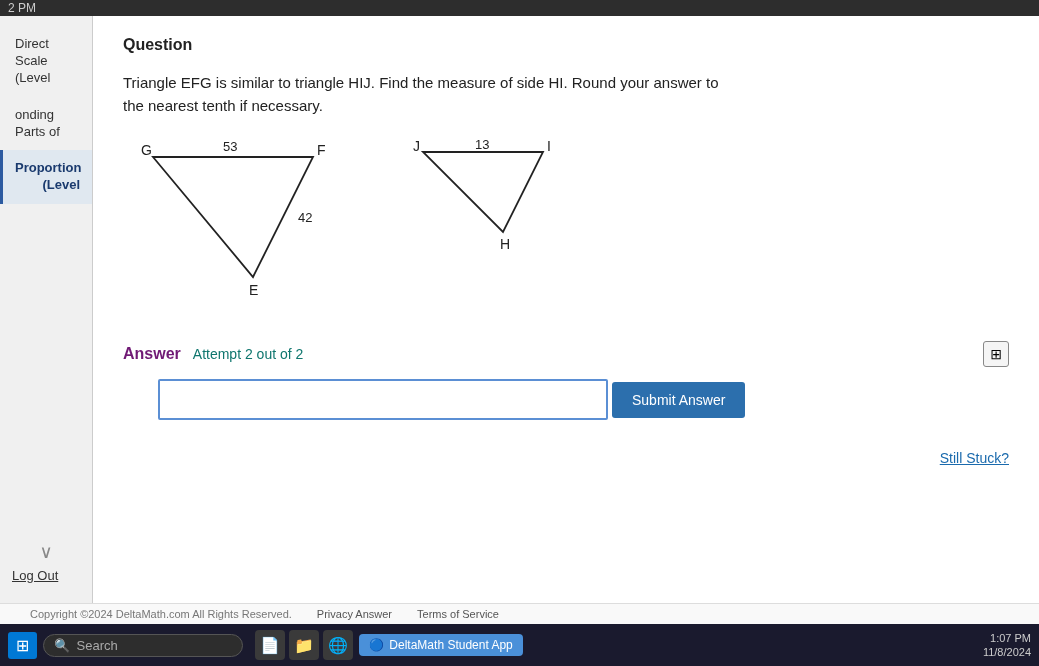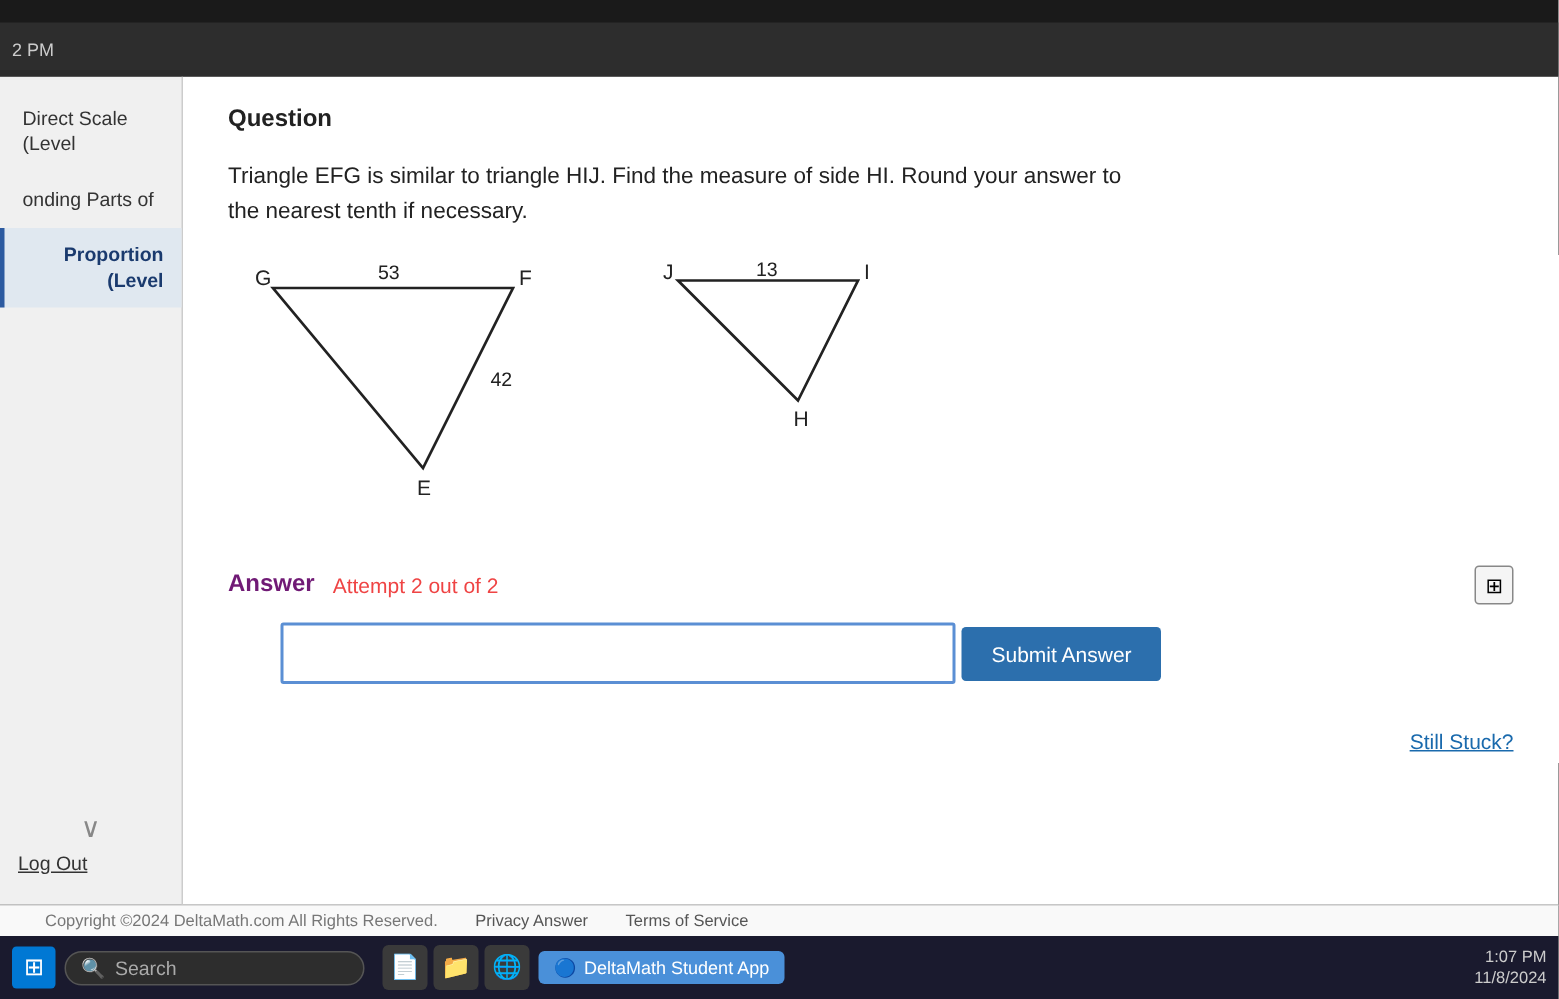--- a/index.html
+++ b/index.html
@@ -12,35 +12,34 @@
       display: flex;
       flex-direction: column;
     }
 
     
     .top-bar {
       background: #2d2d2d;
       color: #ccc;
       font-size: 12px;
       padding: 2px 8px;
-      height: 36px;
-      display: flex;
-      align-items: center;
-      margin-top: 15px;
+      height: 16px;
+      display: flex;
+      align-items: center;
     }
 
     .main-area {
       display: flex;
       flex: 1;
       overflow: hidden;
     }
 
     
     .sidebar {
-      width: 122px;
+      width: 93px;
       background: #f0f0f0;
       border-right: 1px solid #ccc;
       display: flex;
       flex-direction: column;
       padding: 10px 0;
       font-size: 13px;
     }
 
     .sidebar-item {
       padding: 10px 12px;
@@ -148,21 +147,21 @@
     }
 
     .answer-label {
       font-size: 16px;
       font-weight: bold;
       color: #701a75;
     }
 
     .attempt-text {
       font-size: 14px;
-      color: #ef4444;
+      color: #0f766e;
     }
 
     .calculator-icon {
       margin-left: auto;
       border: 1px solid #888;
       padding: 4px 6px;
       border-radius: 3px;
       font-size: 14px;
       cursor: pointer;
       background: #f5f5f5;

